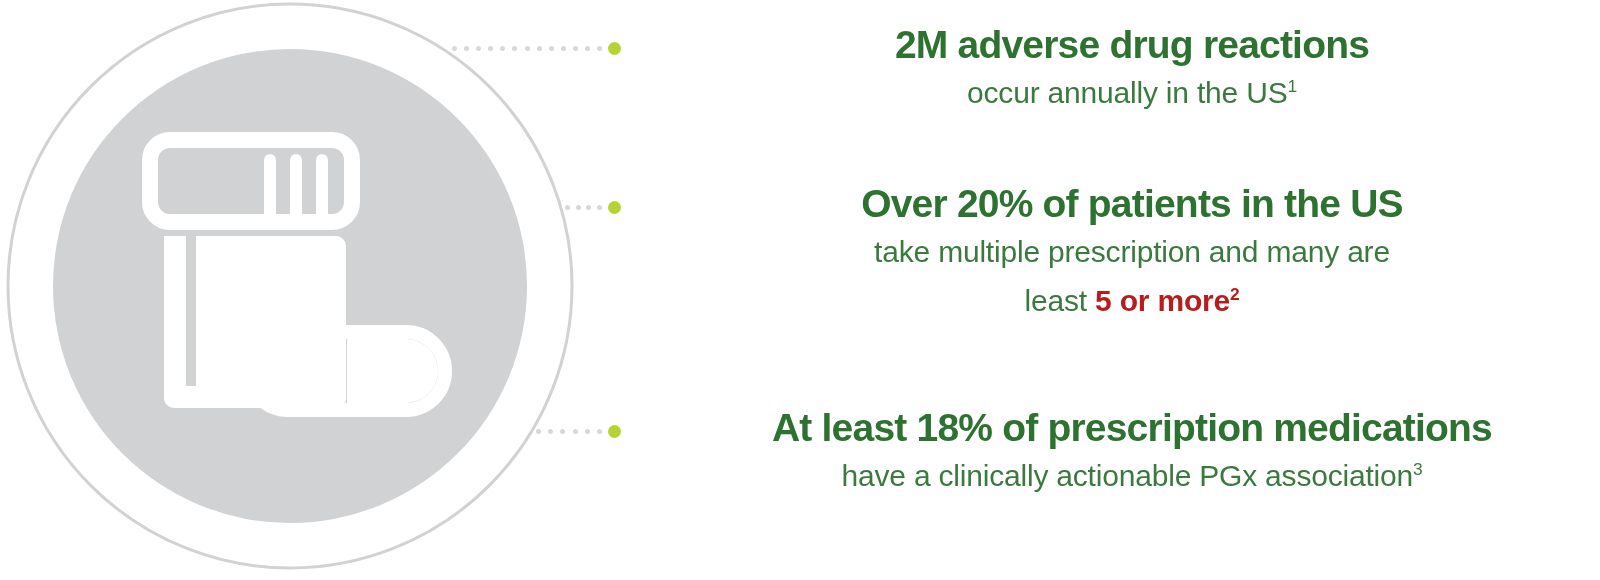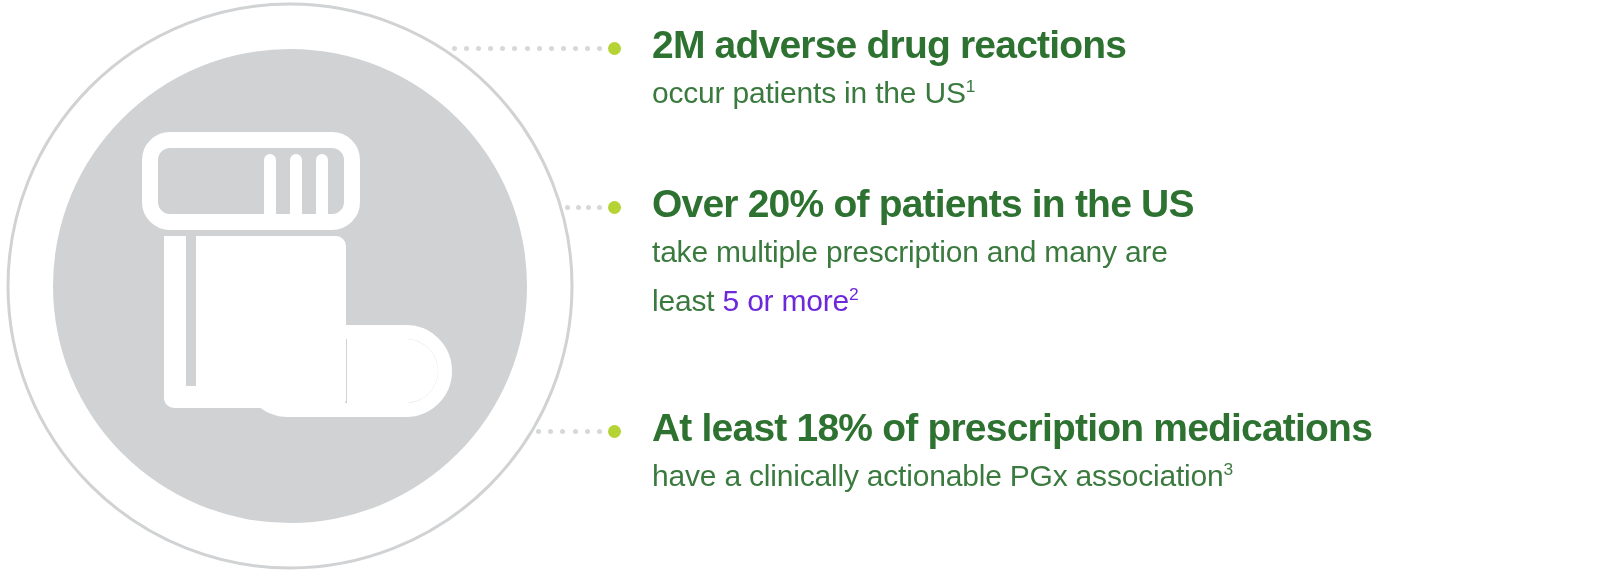--- a/index.html
+++ b/index.html
@@ -13,20 +13,21 @@
     overflow: hidden;
     font-family: "Liberation Sans", sans-serif;
     position: relative;
   }
 
   #infographic {
     position: absolute;
     inset: 0;
     width: 1600px;
     height: 580px;
+    text-align: center;
   }
 
   
   #icon-medallion {
     position: absolute;
     left: 0px;
     top: -8px;
     width: 580px;
     height: 588px;
   }
@@ -91,22 +92,22 @@
     font-family: "Liberation Sans", sans-serif;
     font-weight: normal;
     font-size: 30px;
     line-height: 49px;
     letter-spacing: -0.2px;
     color: #3b7a3f;
     margin: 0;
     white-space: nowrap;
   }
   .stat-sub .emph {
-    font-weight: normal;
-    color: #6d28d9;
+    font-weight: bold;
+    color: #b91c1c;
   }
   .stat-sub sup,
   .stat-sub .sup {
     font-size: 0.58em;
     vertical-align: super;
     line-height: 0;
   }
 
   
   #stat-item-1 { top: 22px; }
@@ -190,21 +191,21 @@
       <span class="dot" style="left: 61px;"></span>
     </div>
 
   <div id="stat-list">
 
     <div class="stat-item" id="stat-item-1">
       <span class="stat-bullet"></span>
       <div class="stat-text">
         <div class="stat-heading">2M adverse drug reactions</div>
         <div class="stat-sub">
-            <div><span>occur patients in the US</span><sup>1</sup></div>
+            <div><span>occur annually in the US</span><sup>1</sup></div>
           </div>
       </div>
     </div>
 
     <div class="stat-item" id="stat-item-2">
       <span class="stat-bullet"></span>
       <div class="stat-text">
         <div class="stat-heading">Over 20% of patients in the US</div>
         <div class="stat-sub">
             <div><span>take multiple prescription and many are</span></div>

